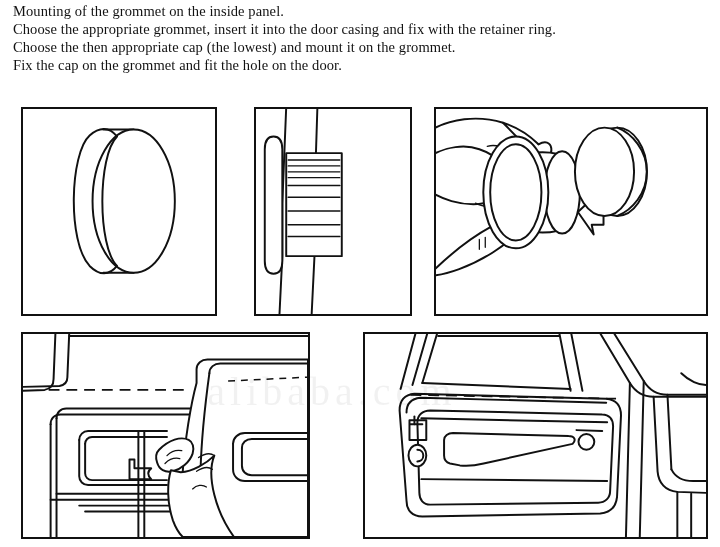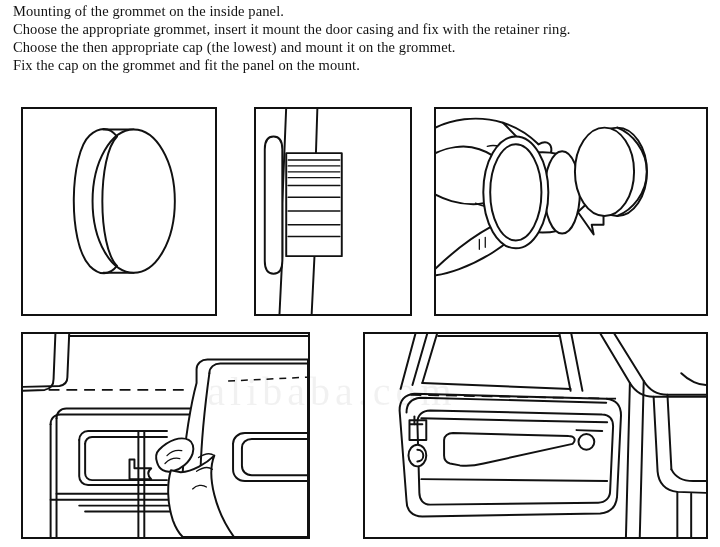--- a/index.html
+++ b/index.html
@@ -68,23 +68,23 @@
     color: rgba(0,0,0,0.055);
     pointer-events: none;
     user-select: none;
   }
 </style>
 </head>
 <body>
 
 <div id="instructions">
   <div class="instruction-line">Mounting of the grommet on the inside panel.</div>
-  <div class="instruction-line">Choose the appropriate grommet, insert it mount the door casing and fix with the retainer ring.</div>
+  <div class="instruction-line">Choose the appropriate grommet, insert it into the door casing and fix with the retainer ring.</div>
   <div class="instruction-line">Choose the then appropriate cap (the lowest) and mount it on the grommet.</div>
-  <div class="instruction-line">Fix the cap on the grommet and  fit the panel on the mount.</div>
+  <div class="instruction-line">Fix the cap on the grommet and  fit the hole on the door.</div>
 </div>
 
 <div class="panel" id="panel-1">
   <svg viewBox="0 0 196 209" preserveAspectRatio="none">
 
     <path class="ln" d="M 68 27 C 48 45, 45 135, 68 160 C 78 170, 88 170, 96 160 C 76 140, 76 48, 96 28 C 88 18, 78 18, 68 27 Z"></path>
 
     <path class="ln" d="M 82 21 L 113 21"></path>
     <path class="ln" d="M 82 167 L 113 167"></path>
 

